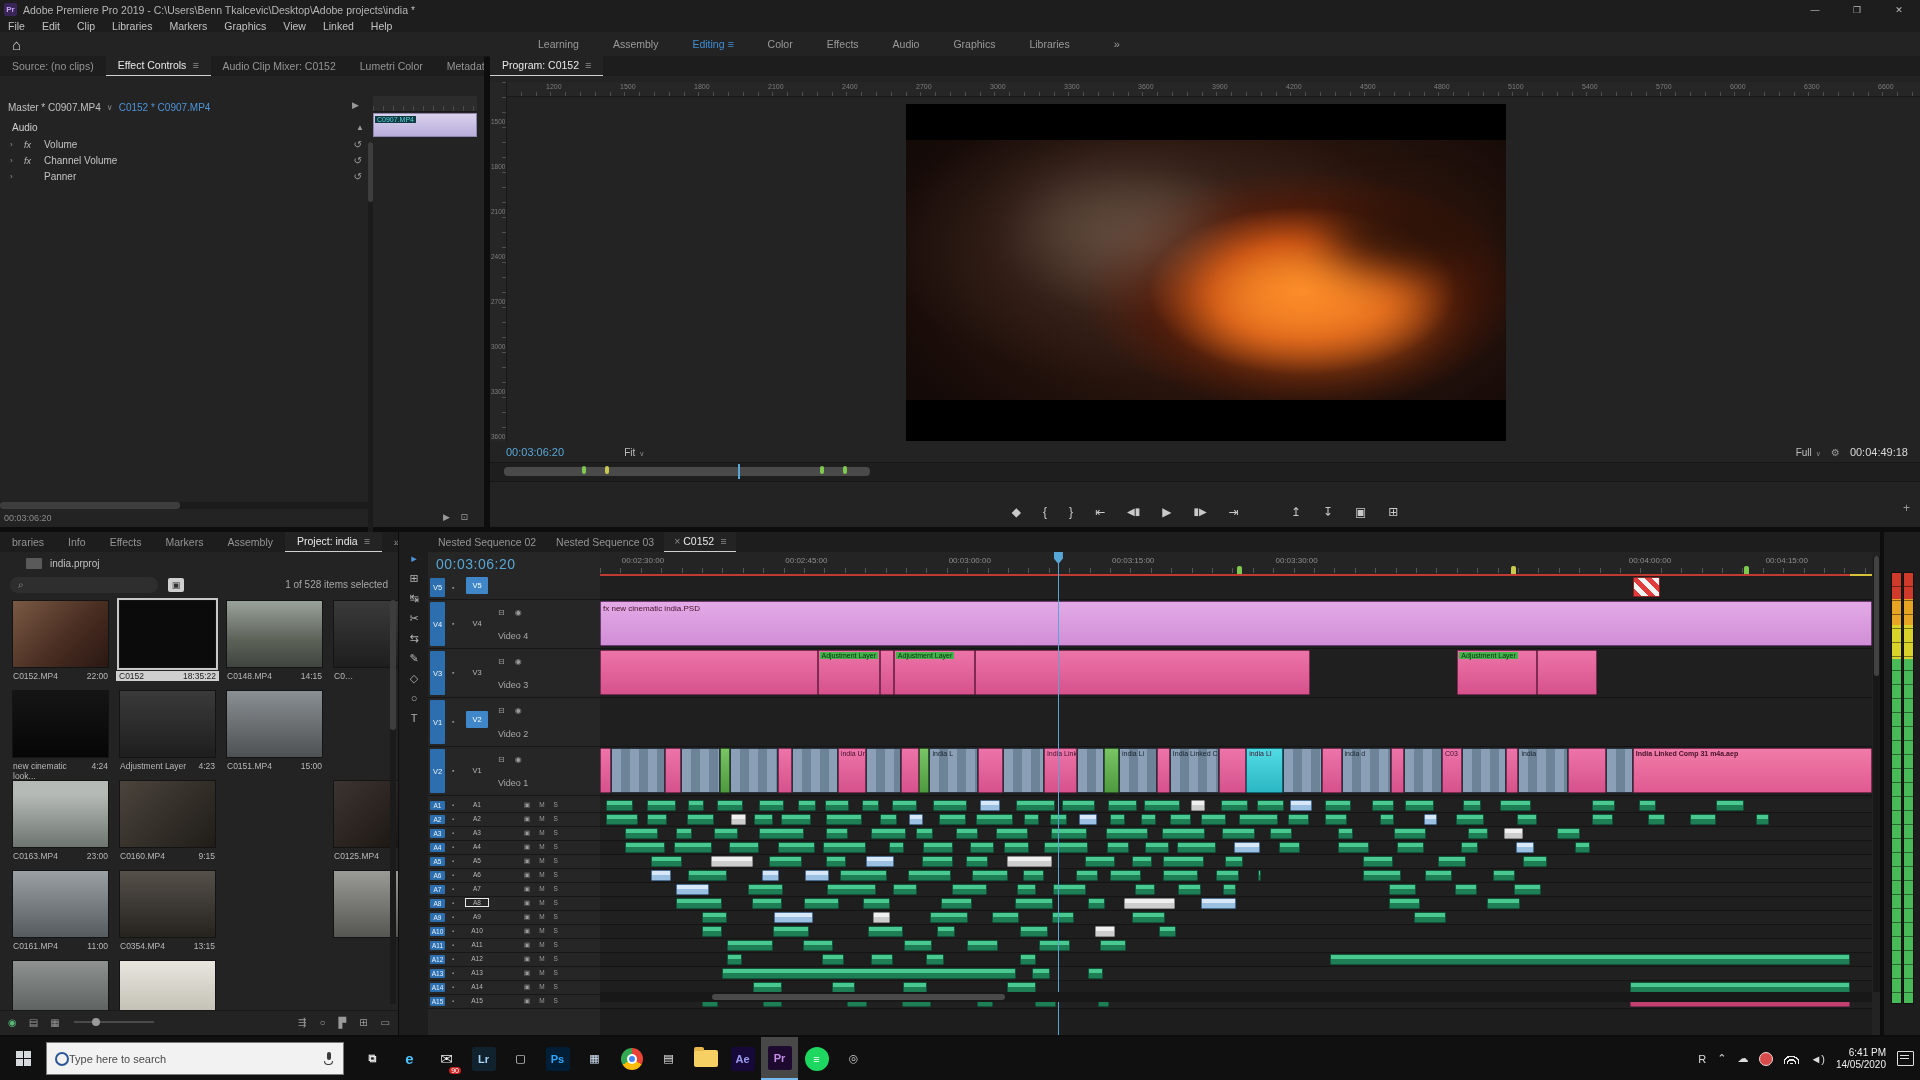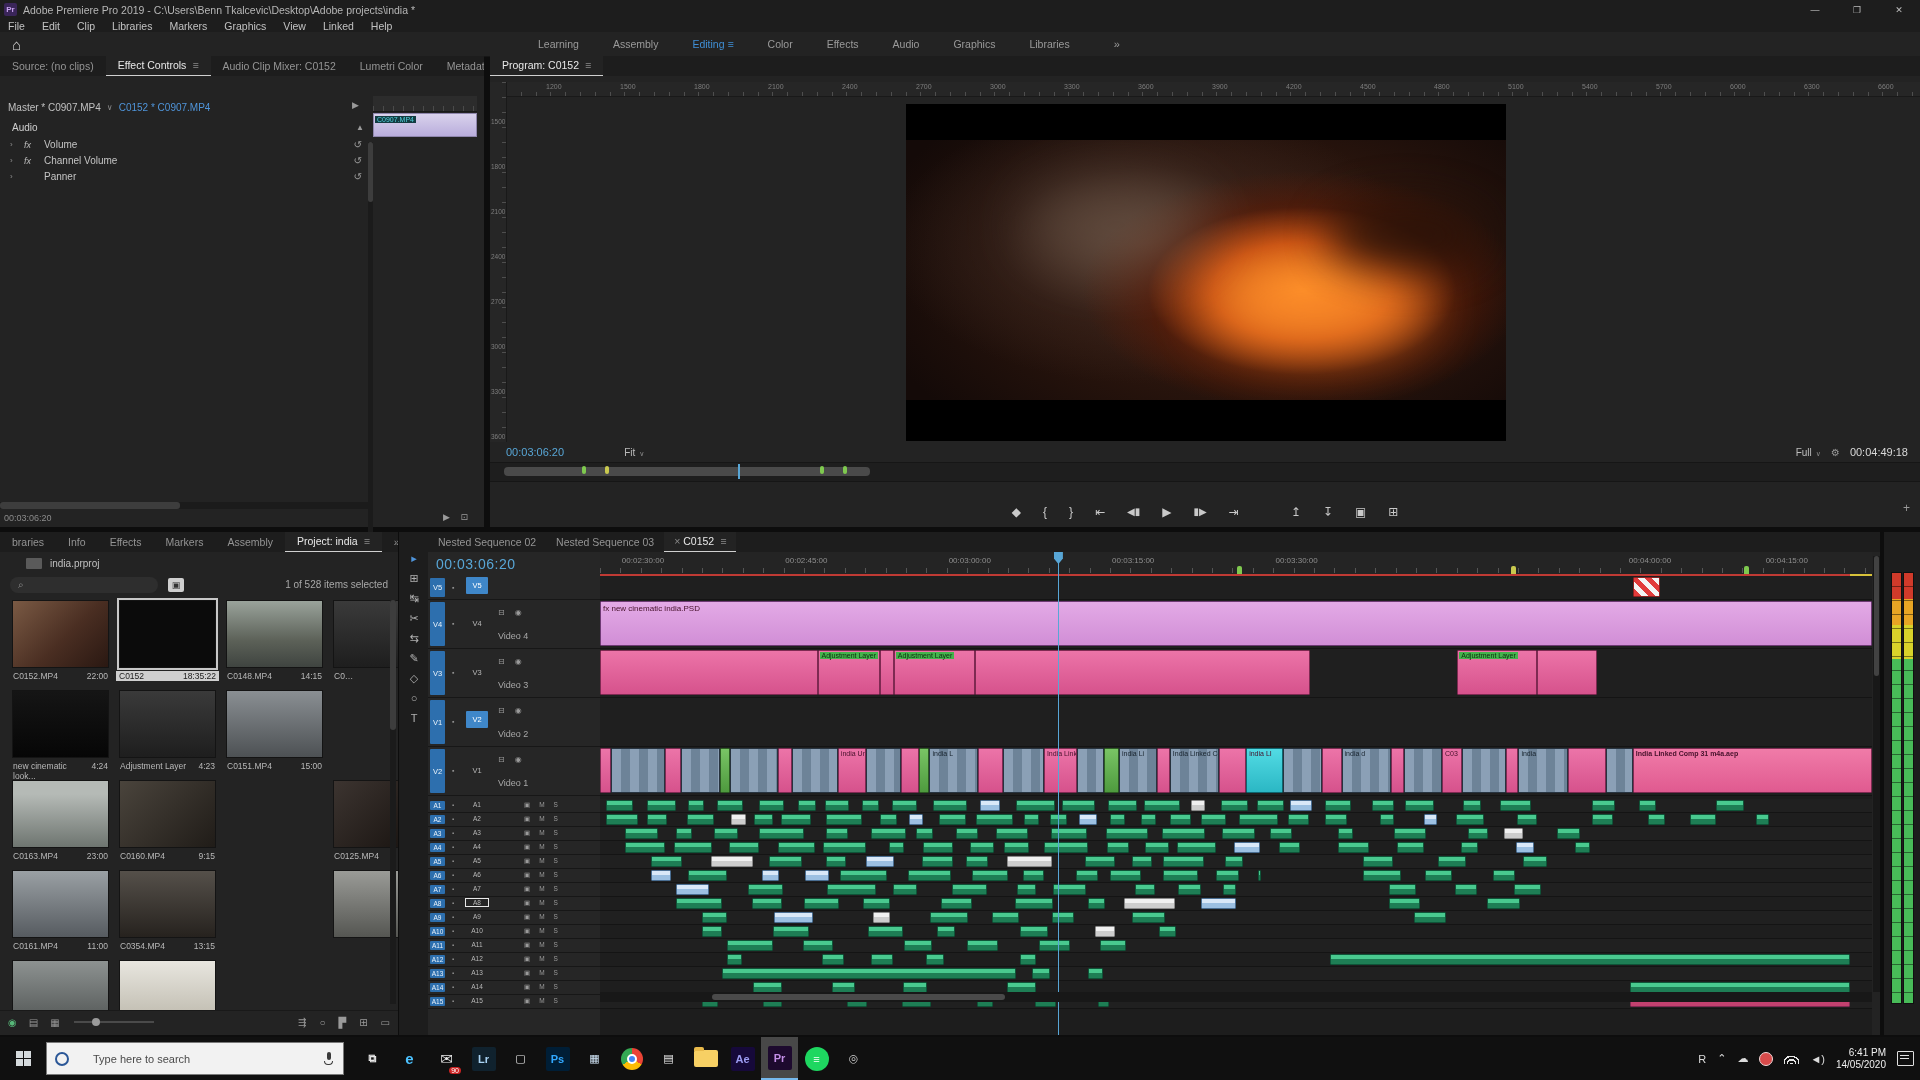--- a/index.html
+++ b/index.html
@@ -187,21 +187,21 @@
   #meters{left:1884px;top:532px;width:36px;height:503px;background:#1d1d1d;}
   .mbar{position:absolute;top:40px;width:9px;height:430px;border:1px solid #101010;
     background:linear-gradient(#d03a2a 0 6%,#e8a524 6% 12%,#d8d22a 12% 20%,#48bb58 20% 100%);
     background-blend-mode:normal;}
   .mbar::after{content:"";position:absolute;inset:0;background:repeating-linear-gradient(180deg,transparent 0 13px,rgba(0,0,0,.45) 13px 14px);}
   
   #taskbar{left:0;top:1037px;width:1920px;height:43px;background:#101010;display:flex;align-items:center;}
   #startbtn{width:46px;height:43px;display:flex;align-items:center;justify-content:center;}
   #startbtn .win{width:15px;height:15px;display:grid;grid-template-columns:7px 7px;grid-template-rows:7px 7px;gap:1px;}
   #startbtn .win i{background:#d5dadd;}
-  #tb-search{width:288px;height:31px;background:#f2f2f2;border:1px solid #7a7a7a;display:flex;align-items:center;gap:24px;padding-left:8px;}
+  #tb-search{width:288px;height:31px;background:#f2f2f2;border:1px solid #7a7a7a;display:flex;align-items:center;gap:0;padding-left:8px;}
   #tb-search .cort{width:14px;height:14px;border:2px solid #2b5797;border-radius:50%;box-sizing:border-box;}
   #tb-search .ph{color:#4a4a4a;font-size:11px;flex:1;}
   #tb-search .mic{width:9px;height:13px;position:relative;margin-right:10px;}
   #tb-search .mic::before{content:"";position:absolute;left:2.5px;top:0;width:4px;height:8px;background:#3a3a3a;border-radius:2px;}
   #tb-search .mic::after{content:"";position:absolute;left:0;bottom:0;width:9px;height:4px;border:1.5px solid #3a3a3a;border-top:none;border-radius:0 0 5px 5px;box-sizing:border-box;}
   #tb-icons{display:flex;align-items:center;margin-left:10px;}
   .tbicon{width:37px;height:43px;display:flex;align-items:center;justify-content:center;position:relative;}
   .tbicon.active{background:#484848;border-bottom:2px solid #76b9ed;box-sizing:border-box;}
   .tbicon .sq{width:24px;height:24px;display:flex;align-items:center;justify-content:center;font-size:11px;font-weight:bold;border-radius:2px;}
   .tbicon .badge{position:absolute;right:4px;bottom:6px;background:#c22;color:#fff;font-size:7px;border-radius:6px;padding:0 2px;}

